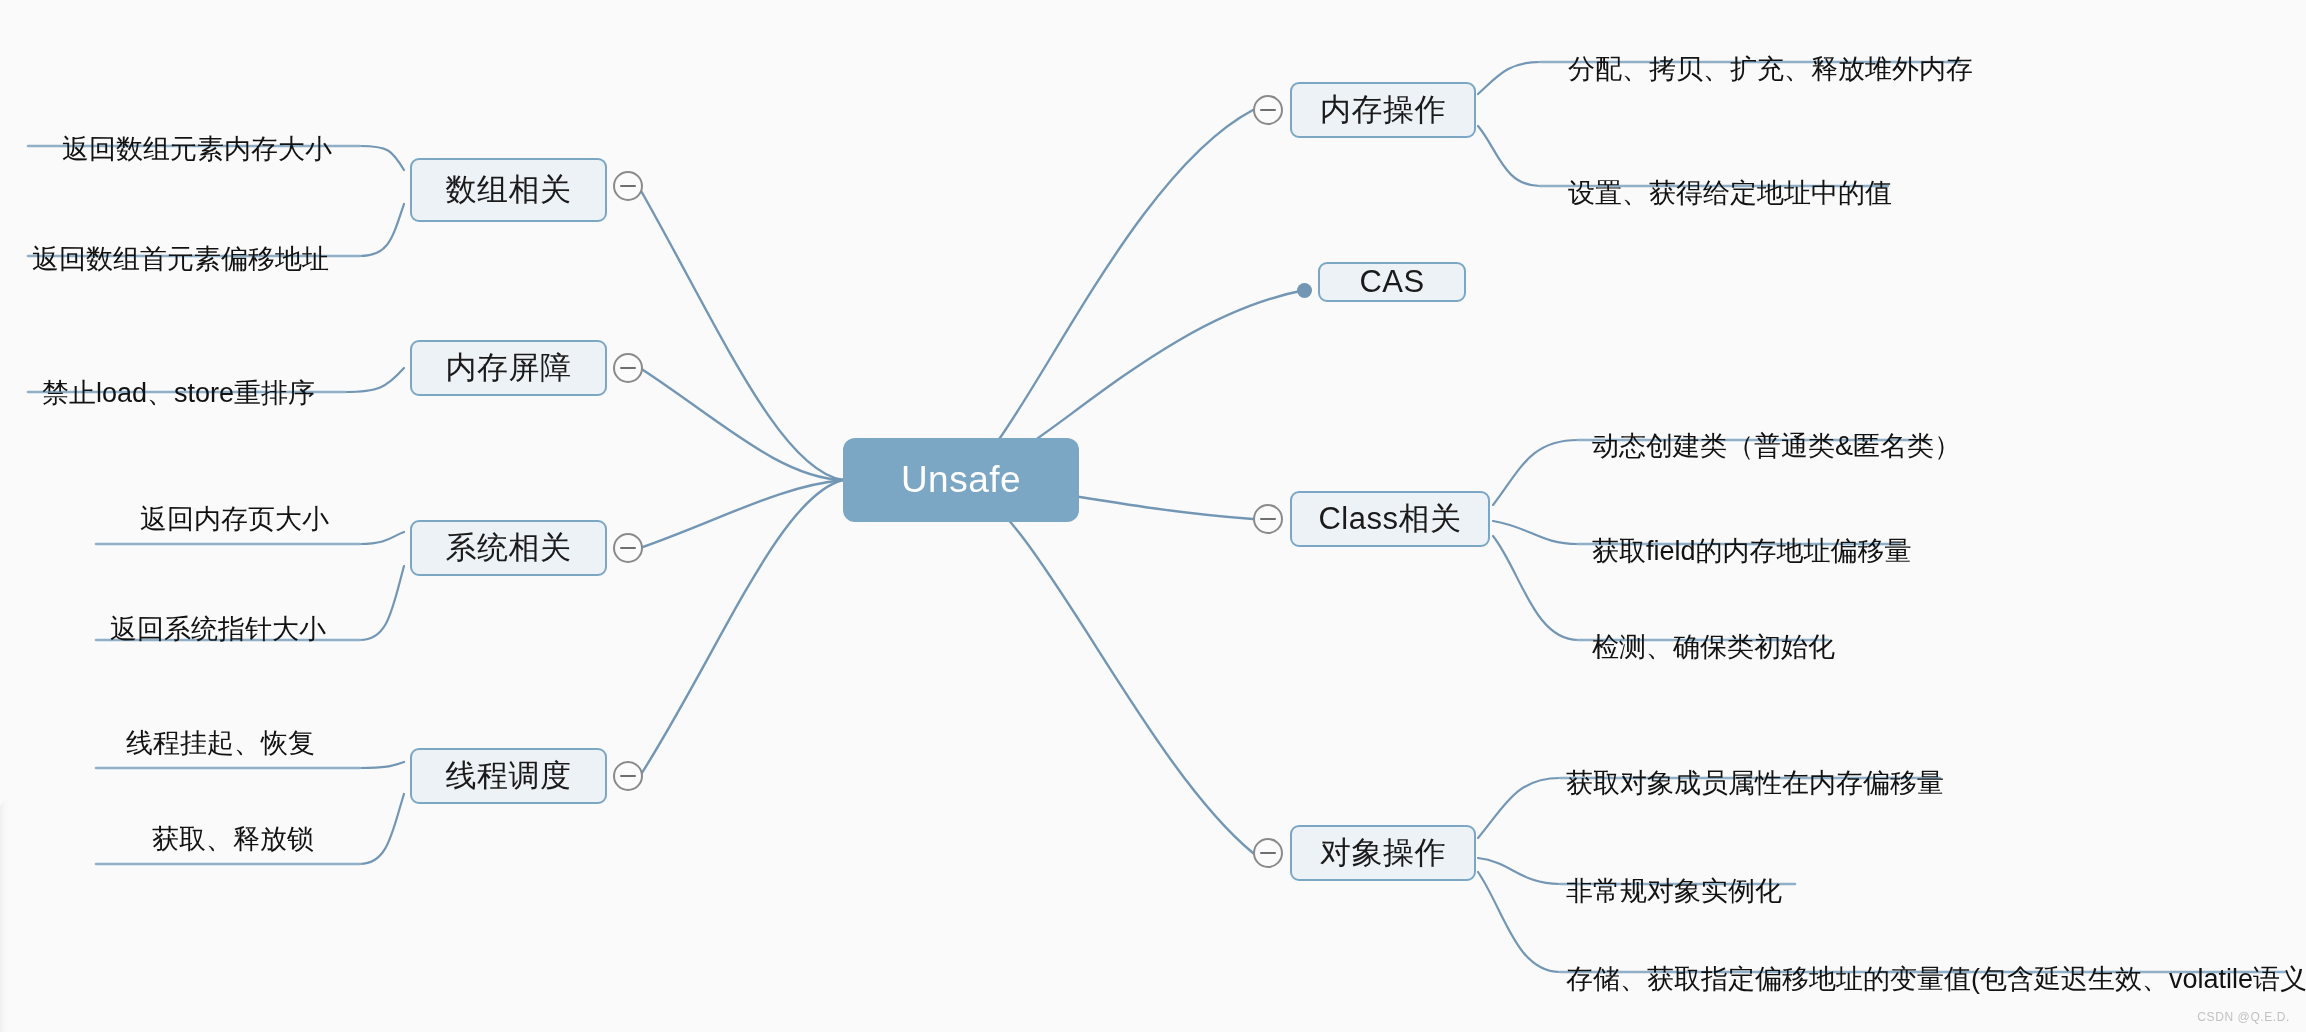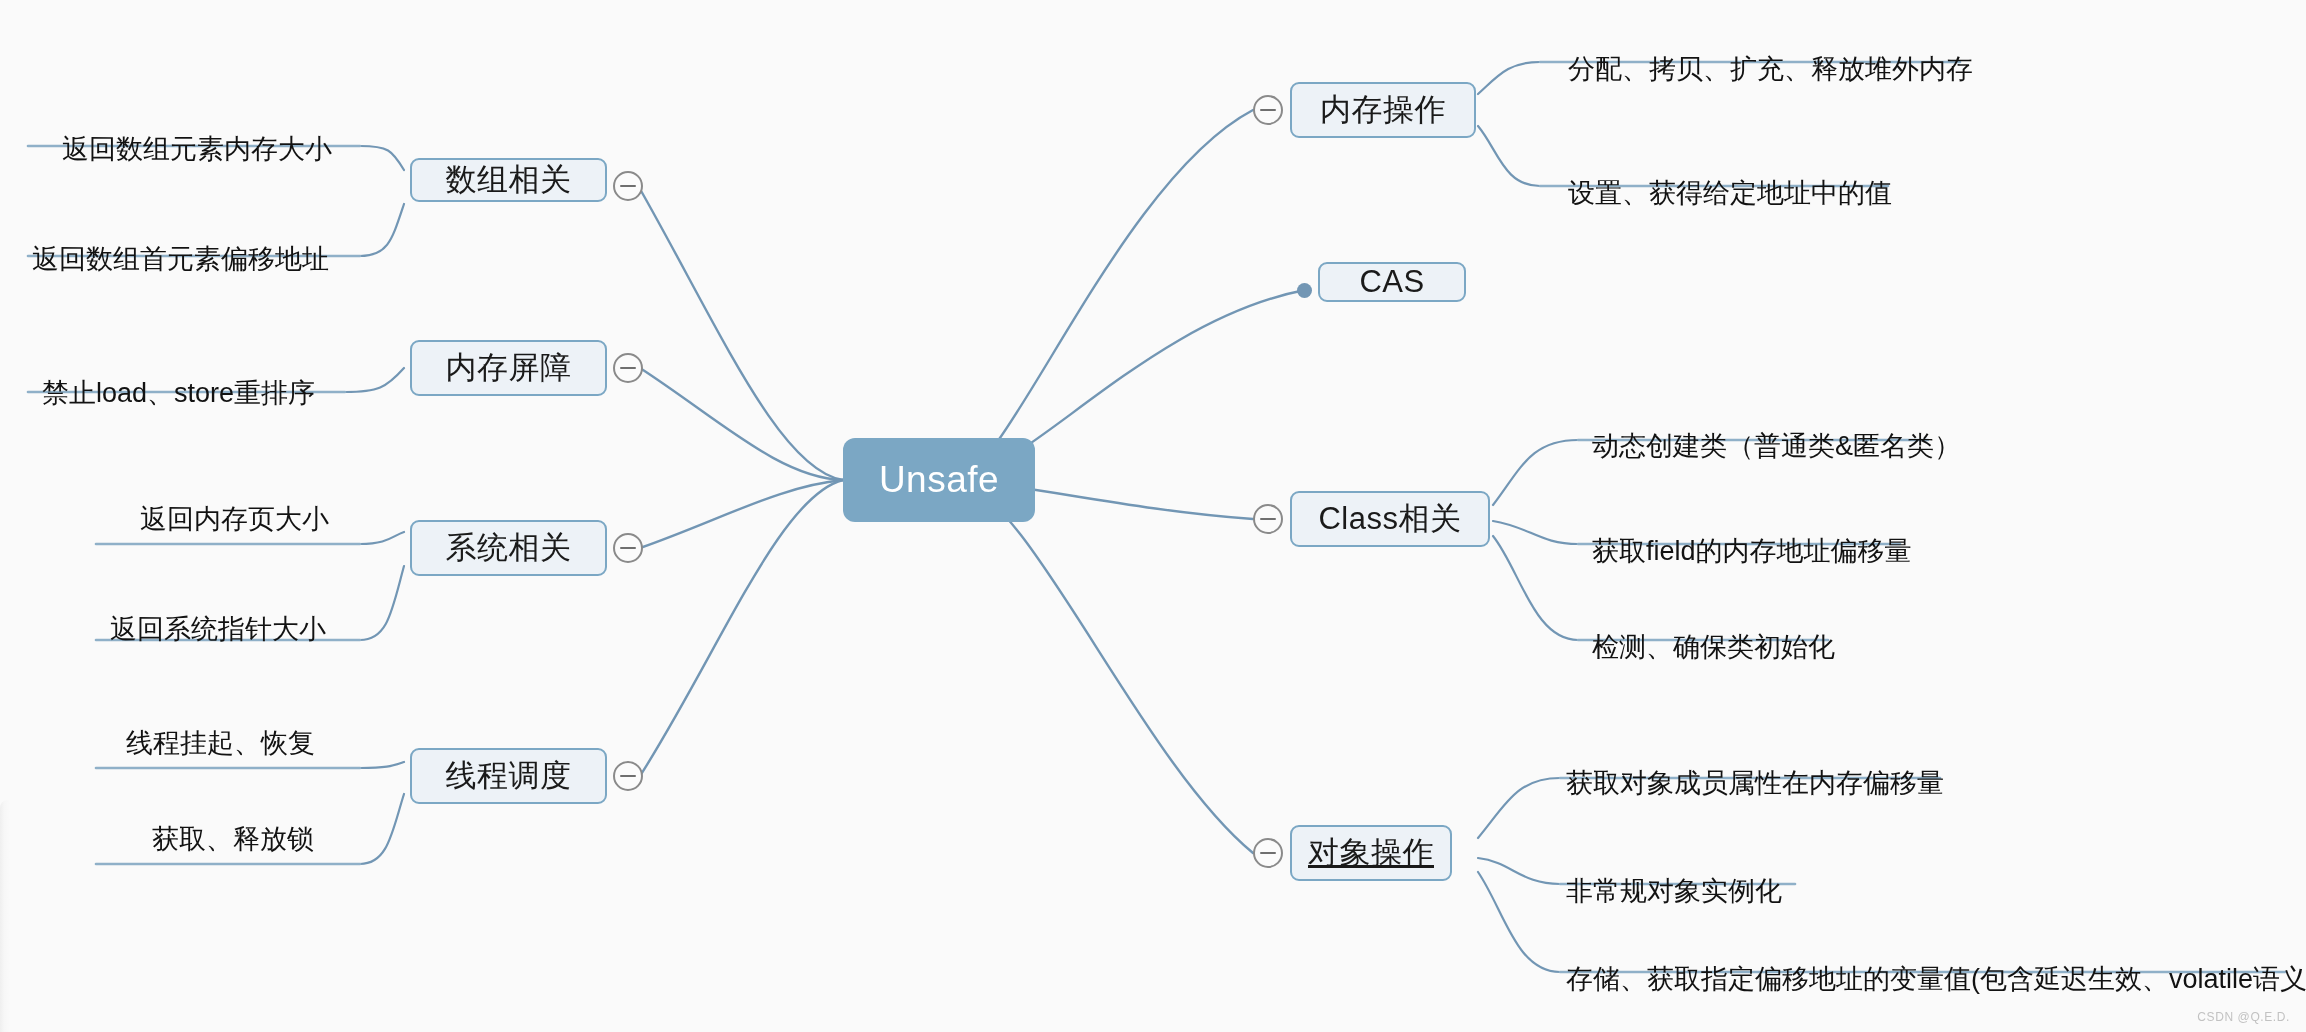--- a/index.html
+++ b/index.html
@@ -177,25 +177,25 @@
 
     <path class="wire-thin" d="M 1478 838 C 1505 806, 1516 778, 1560 778 L 1940 778"></path>
     <path class="underline" fill="none" d="M 1560 778 L 1940 778"></path>
     <path class="wire-thin" d="M 1478 858 C 1512 862, 1520 884, 1560 884 L 1795 884"></path>
     <path class="underline" fill="none" d="M 1560 884 L 1795 884"></path>
     <path class="wire-thin" d="M 1478 872 C 1504 910, 1516 972, 1560 972 L 2285 972"></path>
     <path class="underline" fill="none" d="M 1560 972 L 2285 972"></path>
 
   </svg>
 
-  <div class="root-node" style="left:843px; top:438px; width:192px; height:84px;">
+  <div class="root-node" style="left:843px; top:438px; width:236px; height:84px;">
     <span>Unsafe</span>
   </div>
 
-  <div class="node" style="left:410px; top:158px; width:197px; height:44px;">
+  <div class="node" style="left:410px; top:158px; width:197px; height:64px;">
     <span>数组相关</span>
   </div>
   <div class="toggle" style="left:613px; top:171px;"></div>
   <div class="leaf" style="left:62px; top:108px;">返回数组元素内存大小</div>
   <div class="leaf" style="left:32px; top:218px;">返回数组首元素偏移地址</div>
 
   <div class="node" style="left:410px; top:340px; width:197px; height:56px;">
     <span>内存屏障</span>
   </div>
   <div class="toggle" style="left:613px; top:353px;"></div>
@@ -229,21 +229,21 @@
 
   <div class="toggle" style="left:1253px; top:504px;"></div>
   <div class="node" style="left:1290px; top:491px; width:200px; height:56px;">
     <span>Class相关</span>
   </div>
   <div class="leaf" style="left:1592px; top:405px;">动态创建类（普通类&amp;匿名类）</div>
   <div class="leaf" style="left:1592px; top:510px;">获取field的内存地址偏移量</div>
   <div class="leaf" style="left:1592px; top:606px;">检测、确保类初始化</div>
 
   <div class="toggle" style="left:1253px; top:838px;"></div>
-  <div class="node" style="left:1290px; top:825px; width:162px; height:56px;text-decoration:underline;">
+  <div class="node" style="left:1290px; top:825px; width:186px; height:56px;">
     <span>对象操作</span>
   </div>
   <div class="leaf" style="left:1566px; top:742px;">获取对象成员属性在内存偏移量</div>
   <div class="leaf" style="left:1566px; top:850px;">非常规对象实例化</div>
   <div class="leaf" style="left:1566px; top:938px;">存储、获取指定偏移地址的变量值(包含延迟生效、volatile语义)</div>
 
   <div class="watermark">CSDN @Q.E.D.</div>
 
 </div>
 

